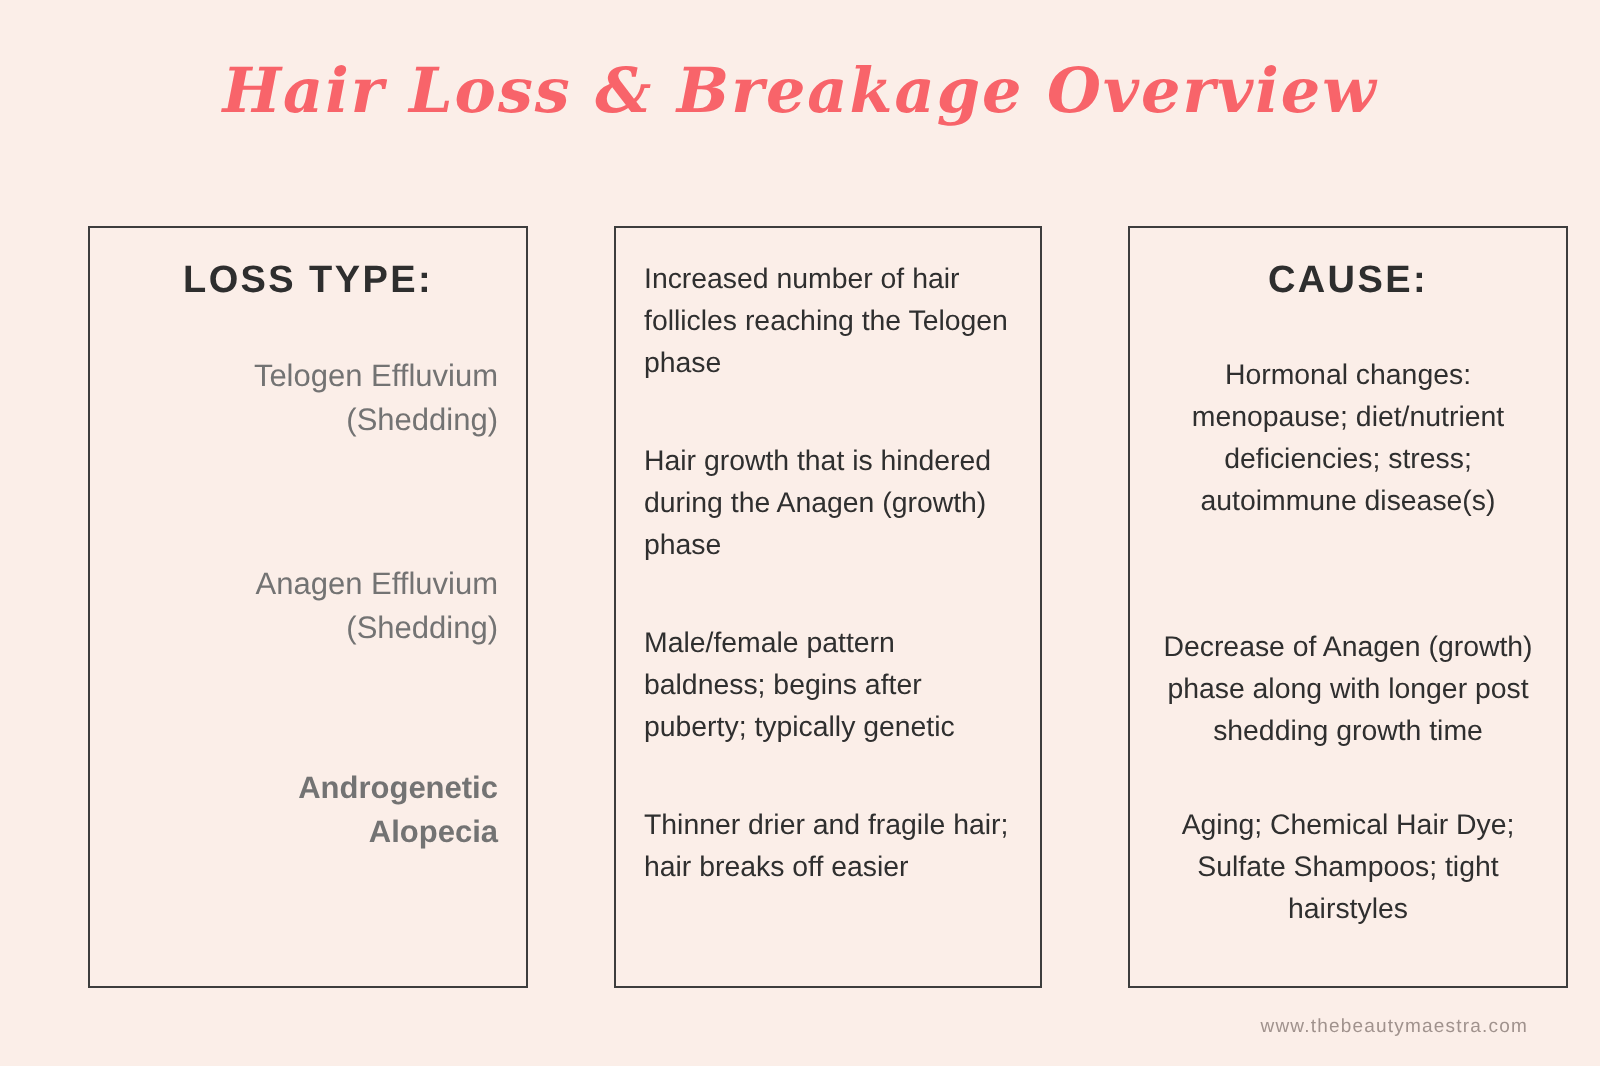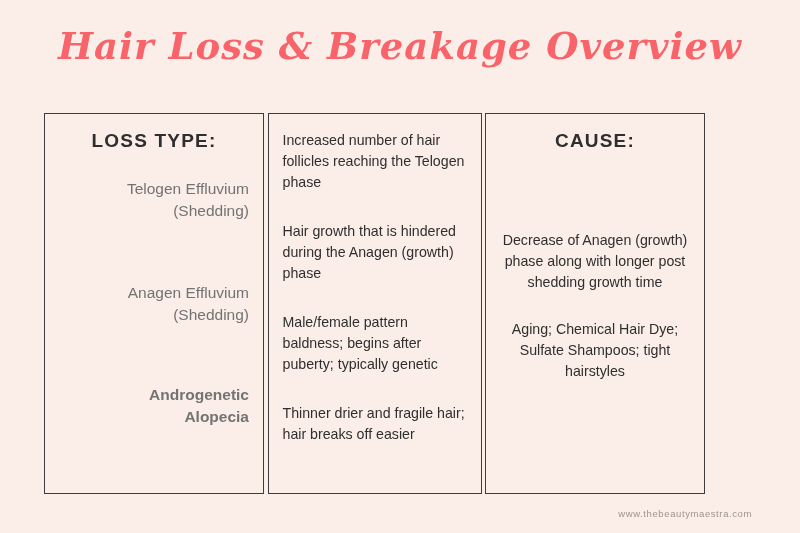--- a/index.html
+++ b/index.html
@@ -23,30 +23,30 @@
   .title {
     position: absolute;
     top: 18px;
     left: 0;
     width: 800px;
     text-align: center;
     color: #f8646a;
     font-family: "DejaVu Serif", serif;
     font-style: italic;
     font-weight: bold;
-    font-size: 37px;
+    font-size: 31px;
     letter-spacing: 1px;
     line-height: 56px;
     white-space: nowrap;
   }
   .columns {
     position: absolute;
     top: 113px;
     left: 44px;
-    width: 661px;
+    width: 740px;
     display: flex;
     justify-content: space-between;
     align-items: flex-start;
   }
   .card {
     border: 1px solid #3d3d3d;
     box-sizing: border-box;
     background: transparent;
     height: 381px;
     padding: 16px 14px 0 14px;
@@ -90,21 +90,21 @@
     text-align: center;
     font-size: 14.2px;
     color: #2f2f2f;
     line-height: 21px;
     font-family: "Liberation Sans", sans-serif;
   }
   .cause-spacer { height: 26px; }
 
   .footer {
     position: absolute;
-    right: 48px;
+    right: 36px;
     bottom: 14px;
     font-size: 9.5px;
     color: #a0928d;
     letter-spacing: 0.6px;
     font-family: "Liberation Sans", sans-serif;
   }
 </style>
 </head>
 <body>
 
@@ -132,20 +132,21 @@
       <div class="desc-spacer"></div>
       <div class="desc-item">Hair growth that is hindered during the Anagen (growth) phase</div>
       <div class="desc-spacer"></div>
       <div class="desc-item">Male/female pattern baldness; begins after puberty; typically genetic</div>
       <div class="desc-spacer"></div>
       <div class="desc-item">Thinner drier and fragile hair; hair breaks off easier</div>
     </div>
 
     <div class="card card-3">
       <div class="card-header">CAUSE:</div>
+      <div class="cause-item">Hormonal changes: menopause; diet/nutrient deficiencies; stress; autoimmune disease(s)</div>
       <div class="cause-spacer"></div>
       <div class="cause-spacer"></div>
       <div class="cause-item">Decrease of Anagen (growth) phase along with longer post shedding growth time</div>
       <div class="cause-spacer"></div>
       <div class="cause-item">Aging; Chemical Hair Dye; Sulfate Shampoos; tight hairstyles</div>
     </div>
 
   </div>
 
   <div class="footer">www.thebeautymaestra.com</div>

